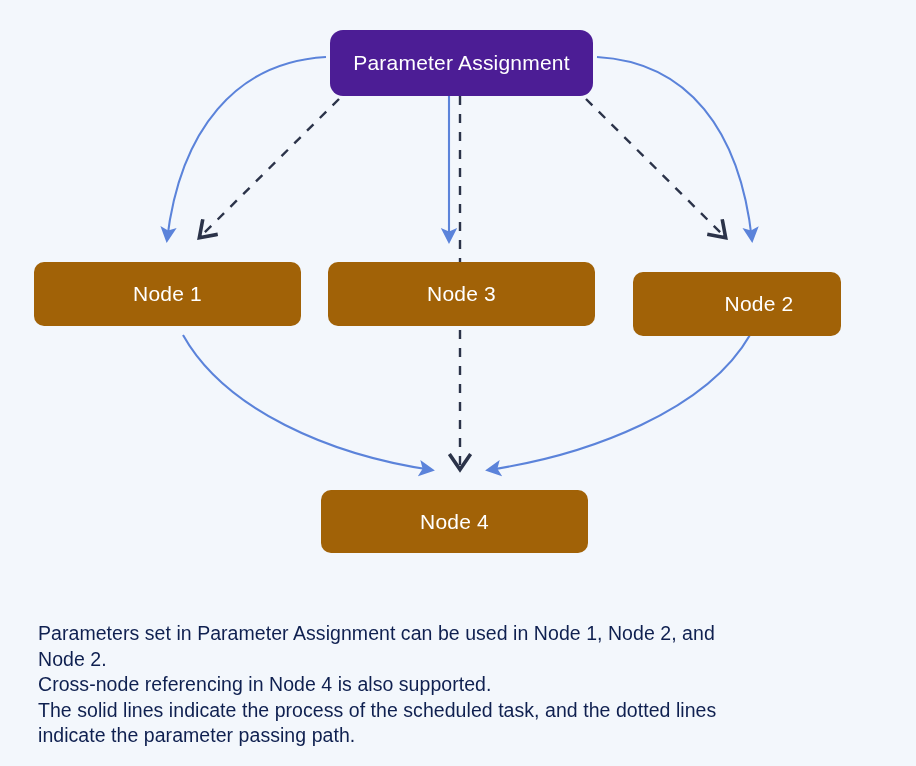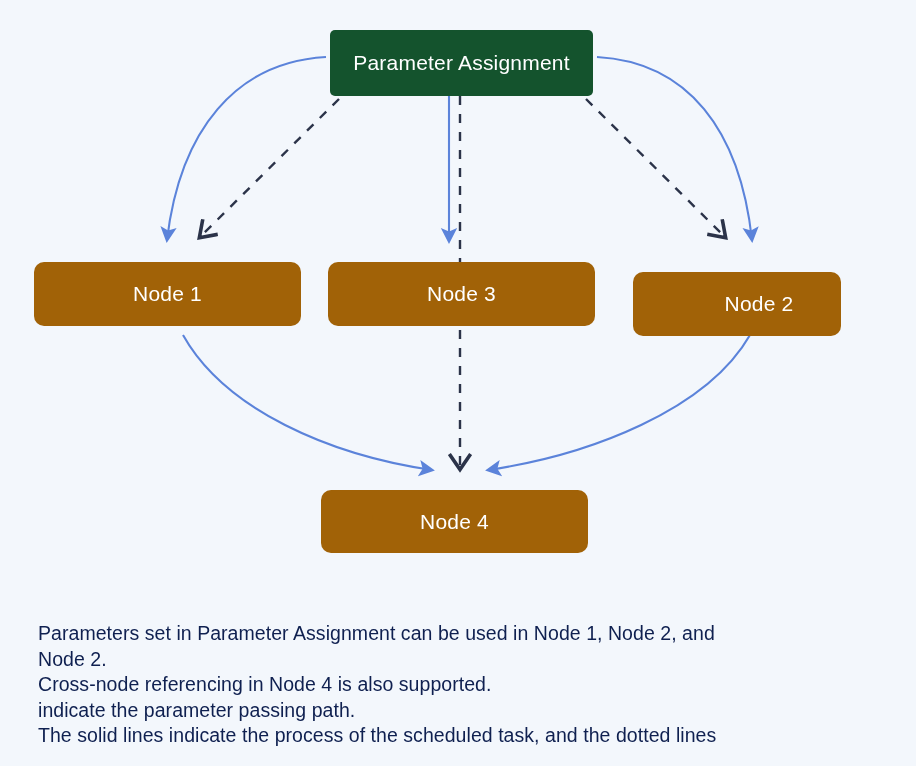--- a/index.html
+++ b/index.html
@@ -41,22 +41,22 @@
     justify-content: center;
     border-radius: 10px;
     box-sizing: border-box;
     color: #ffffff;
     font-size: 21px;
     letter-spacing: 0.2px;
     user-select: none;
   }
 
   .node-box.root-node {
-    background: #14532d;
-    border-radius: 5px;
+    background: #4c1d95;
+    border-radius: 13px;
   }
 
   .node-box.task-node {
     background: #a16207;
   }
 
   .node-label {
     pointer-events: none;
     white-space: nowrap;
   }
@@ -134,17 +134,17 @@
   </div>
 
   <div id="node-4" class="node-box task-node">
     <span class="node-label">Node 4</span>
   </div>
 
   <div id="caption">
     <p>Parameters set in Parameter Assignment can be used in Node 1, Node 2, and</p>
     <p>Node 2.</p>
     <p>Cross-node referencing in Node 4 is also supported.</p>
+    <p>The solid lines indicate the process of the scheduled task, and the dotted lines</p>
     <p>indicate the parameter passing path.</p>
-    <p>The solid lines indicate the process of the scheduled task, and the dotted lines</p>
   </div>
 
 </div>
 
 </body></html>

